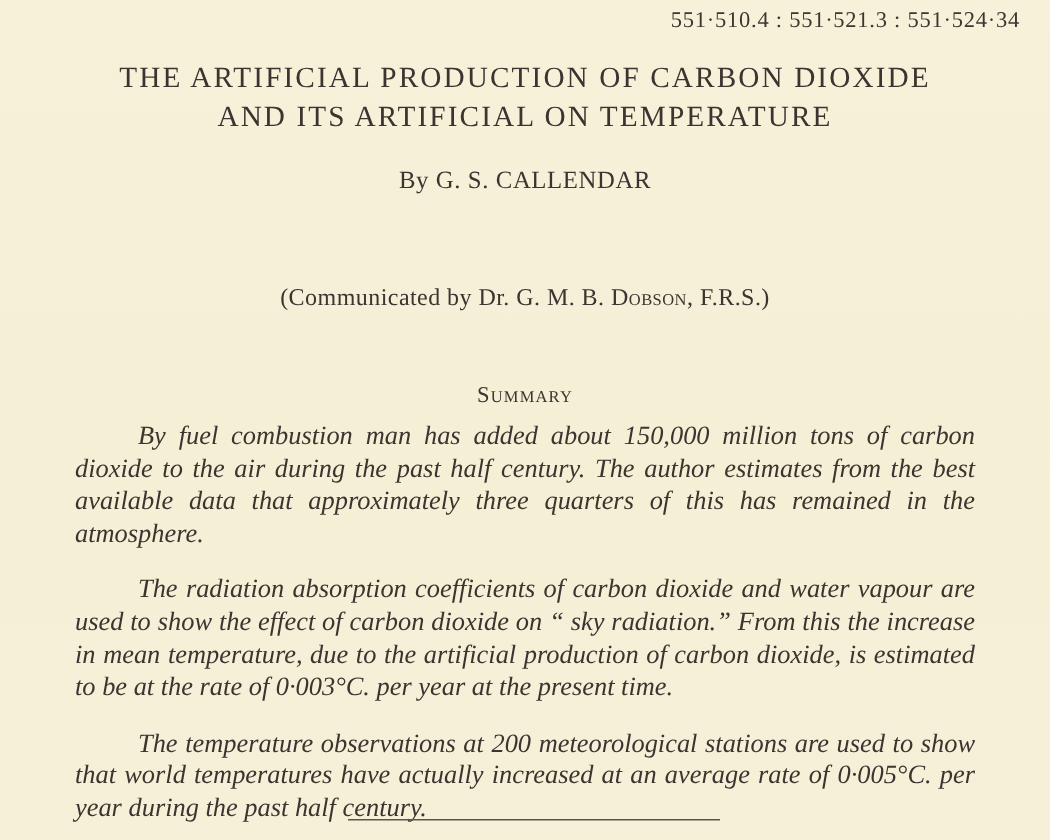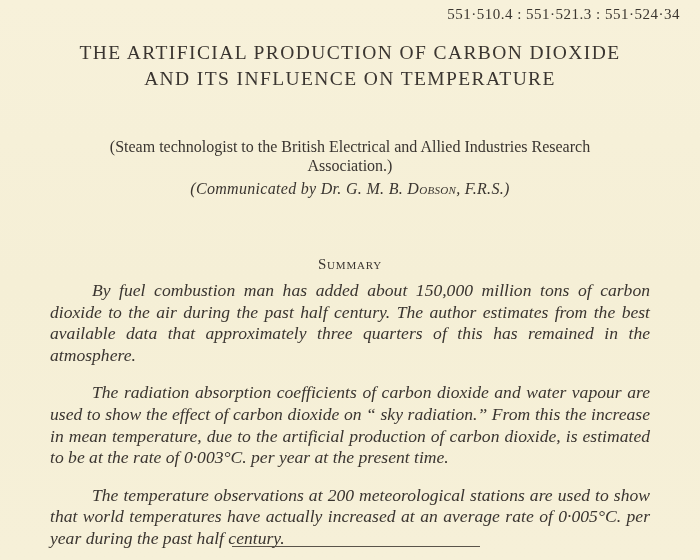--- a/index.html
+++ b/index.html
@@ -51,26 +51,25 @@
   .affil {
     position: absolute;
     top: 137px;
     left: 0; width: 700px;
     text-align: center;
     font-size: 16px;
     line-height: 19px;
   }
   .comm {
     position: absolute;
-    top: 180px;
+    top: 190px;
     left: 0; width: 700px;
     text-align: center;
     font-size: 16px;
     letter-spacing: 0.3px;
-    font-style: italic;
   }
   .comm .sc { font-variant: small-caps; }
   .manu {
     position: absolute;
     top: 205px;
     left: 0; width: 700px;
     text-align: center;
     font-size: 12.5px;
     font-weight: bold;
     letter-spacing: 0.2px;
@@ -112,27 +111,25 @@
 </style>
 </head>
 <body>
 
 <div class="page">
 
   <div class="udc">551·510.4 : 551·521.3 : 551·524·34</div>
 
   <div class="title">
     <div>THE ARTIFICIAL PRODUCTION OF CARBON DIOXIDE</div>
-    <div>AND ITS INFLUENCE ON TEMPERATURE</div>
+    <div>AND ITS ARTIFICIAL ON TEMPERATURE</div>
   </div>
 
+  <div class="byline">By G. S. CALLENDAR</div>
 
-  <div class="affil">
-    <div style="width:520px;margin:0 auto;">(Steam technologist to the British Electrical and Allied Industries Research Association.)</div>
-  </div>
 
   <div class="comm"><span>(Communicated by Dr. G. M. B. </span><span class="sc">Dobson</span><span>, F.R.S.)</span></div>
 
 
   <div class="summary-head">Summary</div>
 
   <div class="body-text">
     <p>By fuel combustion man has added about 150,000 million tons of carbon dioxide to the air during the past half century. The author estimates from the best available data that approximately three quarters of this has remained in the atmosphere.</p>
     <p>The radiation absorption coefficients of carbon dioxide and water vapour are used to show the effect of carbon dioxide on “ sky radiation.” From this the increase in mean temperature, due to the artificial production of carbon dioxide, is estimated to be at the rate of 0·003°C. per year at the present time.</p>
     <p>The temperature observations at 200 meteorological stations are used to show that world temperatures have actually increased at an average rate of 0·005°C. per year during the past half century.</p>

